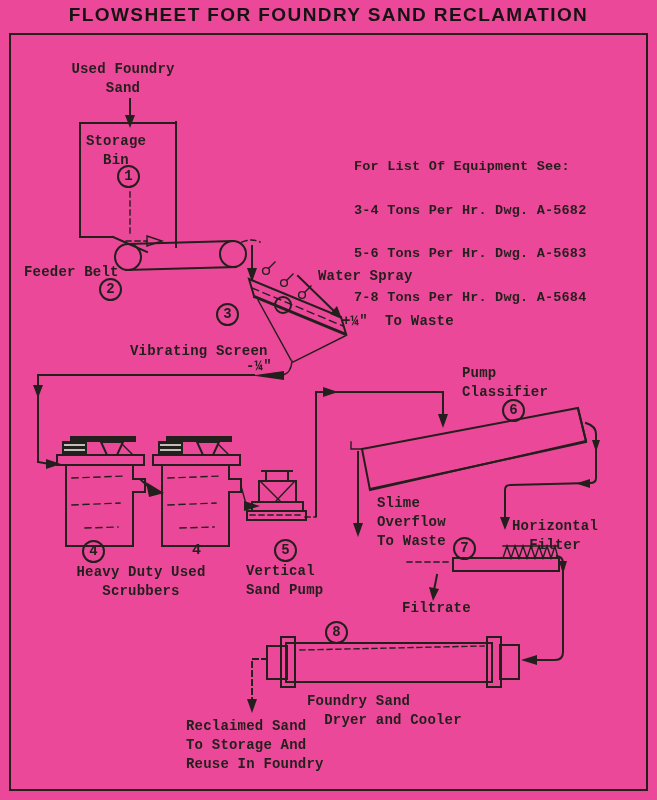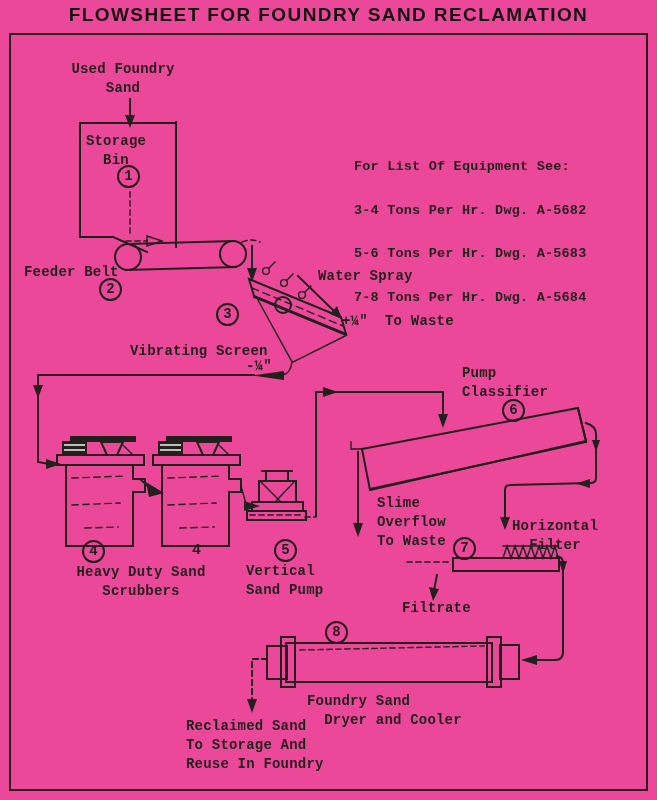--- a/index.html
+++ b/index.html
@@ -236,21 +236,21 @@
 
   <div class="num" style="left:216px;top:303px;">3</div>
   <div class="lbl" style="left:130px;top:342px;">Vibrating Screen</div>
   <div class="lbl" style="left:246px;top:357px;">-¼"</div>
 
   <div class="lbl" style="left:318px;top:259px;margin-top:8px;">Water Spray</div>
   <div class="lbl" style="left:342px;top:312px;">+¼"  To Waste</div>
 
   <div class="num" style="left:82px;top:540px;">4</div>
   <div class="plainnum" style="left:192px;top:542px;">4</div>
-  <div class="lbl ctr" style="left:55px;top:563px;width:172px;">Heavy Duty Sand
+  <div class="lbl ctr" style="left:55px;top:563px;width:172px;">Heavy Duty Used
 Scrubbers</div>
 
   <div class="num" style="left:274px;top:539px;">5</div>
   <div class="lbl" style="left:246px;top:562px;">Vertical
 Sand Pump</div>
 
   <div class="lbl" style="left:462px;top:364px;">Pump
 Classifier</div>
   <div class="num" style="left:502px;top:399px;">6</div>
 

